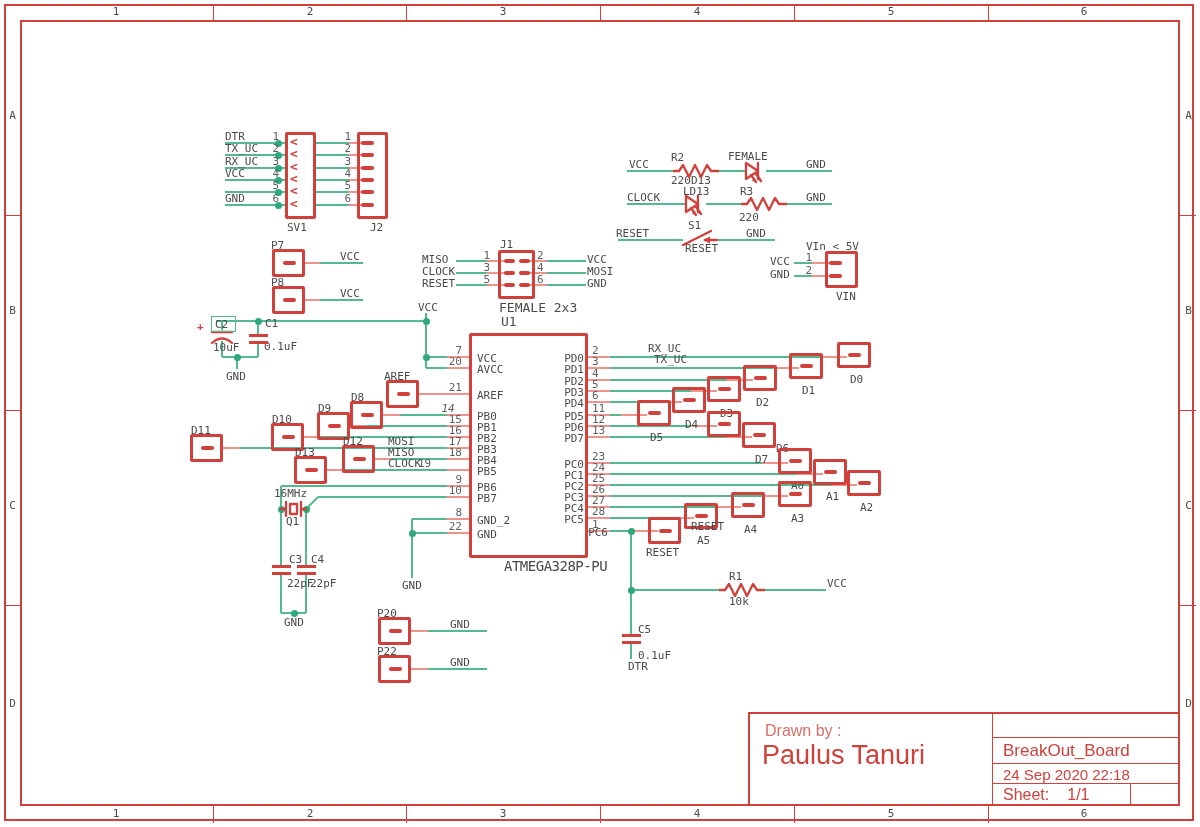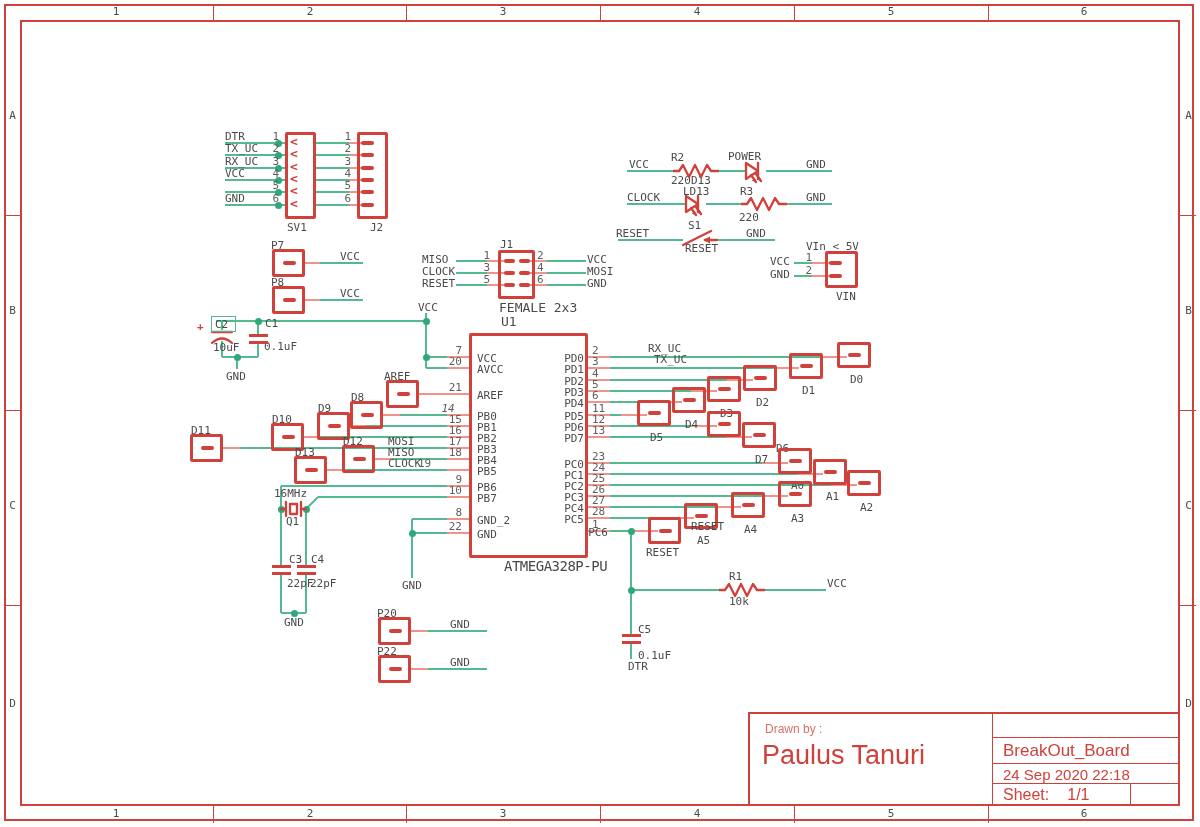--- a/index.html
+++ b/index.html
@@ -24,21 +24,21 @@
   .dot{position:absolute;width:7px;height:7px;border-radius:50%;background:var(--dotc,#2fa97c);}
   .box{position:absolute;border:3px solid var(--red,#d0413c);box-sizing:border-box;border-radius:2px;background:#fff0;}
   .pad{position:absolute;height:4px;background:var(--red,#d0413c);border-radius:2px;}
   .sym{position:absolute;}
   .cap{position:absolute;width:19px;height:3px;background:var(--red,#d0413c);}
   .gbox{position:absolute;border:1px solid var(--wire,#55b98f);box-sizing:border-box;}
   
   .tb{position:absolute;left:748px;top:712px;width:432px;height:94px;border:2px solid var(--red,#d0413c);
       box-sizing:border-box;display:flex;color:var(--red,#d0413c);font-family:"Liberation Sans",sans-serif;background:#fff;}
   .tb-left{width:242px;border-right:1px solid var(--red,#d0413c);position:relative;}
-  .tb-drawn{position:absolute;left:15px;top:8px;font-size:12px;color:#d96f6a;}
+  .tb-drawn{position:absolute;left:15px;top:8px;font-size:16px;color:#d96f6a;}
   .tb-author{position:absolute;left:12px;top:26px;font-size:27px;color:var(--red,#d0413c);white-space:nowrap;}
   .tb-right{flex:1;display:flex;flex-direction:column;}
   .tb-row{box-sizing:border-box;padding-left:10px;white-space:nowrap;}
   .tb-r0{height:23px;}
   .tb-r1{height:26px;border-top:1px solid var(--red,#d0413c);font-size:17px;padding-top:3px;}
   .tb-r2{height:20px;border-top:1px solid var(--red,#d0413c);font-size:15px;padding-top:2px;}
   .tb-r3{height:21px;border-top:1px solid var(--red,#d0413c);font-size:16px;padding-top:2px;position:relative;}
   .tb-sheet-val{margin-left:18px;}
   .tb-sheet-cell{position:absolute;right:0;top:0;bottom:0;width:47px;border-left:1px solid var(--red,#d0413c);}
 </style>
@@ -481,21 +481,21 @@
     <div class="t" style="left: 691px; top: 520px;">RESET</div>
     <div class="t" style="left: 402px; top: 579px;">GND</div>
     <div class="t" style="left: 284px; top: 616px;">GND</div>
     <div class="t" style="left: 827px; top: 577px;">VCC</div>
     <div class="t" style="left: 628px; top: 660px;">DTR</div>
     <div class="t" style="left: 450px; top: 618px;">GND</div>
     <div class="t" style="left: 450px; top: 656px;">GND</div>
     <div class="t" style="left: 671px; top: 151px;">R2</div>
     <div class="t" style="left: 671px; top: 174px;">220</div>
     <div class="t" style="left: 691px; top: 174px;">D13</div>
-    <div class="t" style="left: 728px; top: 150px;">POWER</div>
+    <div class="t" style="left: 728px; top: 150px;">FEMALE</div>
     <div class="t" style="left: 683px; top: 185px;">LD13</div>
     <div class="t" style="left: 740px; top: 185px;">R3</div>
     <div class="t" style="left: 739px; top: 211px;">220</div>
     <div class="t" style="left: 688px; top: 219px;">S1</div>
     <div class="t" style="left: 685px; top: 242px;">RESET</div>
     <div class="t" style="left: 729px; top: 570px;">R1</div>
     <div class="t" style="left: 729px; top: 595px;">10k</div>
     <div class="t" style="left: 265px; top: 317px;">C1</div>
     <div class="t" style="left: 264px; top: 340px;">0.1uF</div>
     <div class="t" style="left: 215px; top: 318px;">C2</div>

